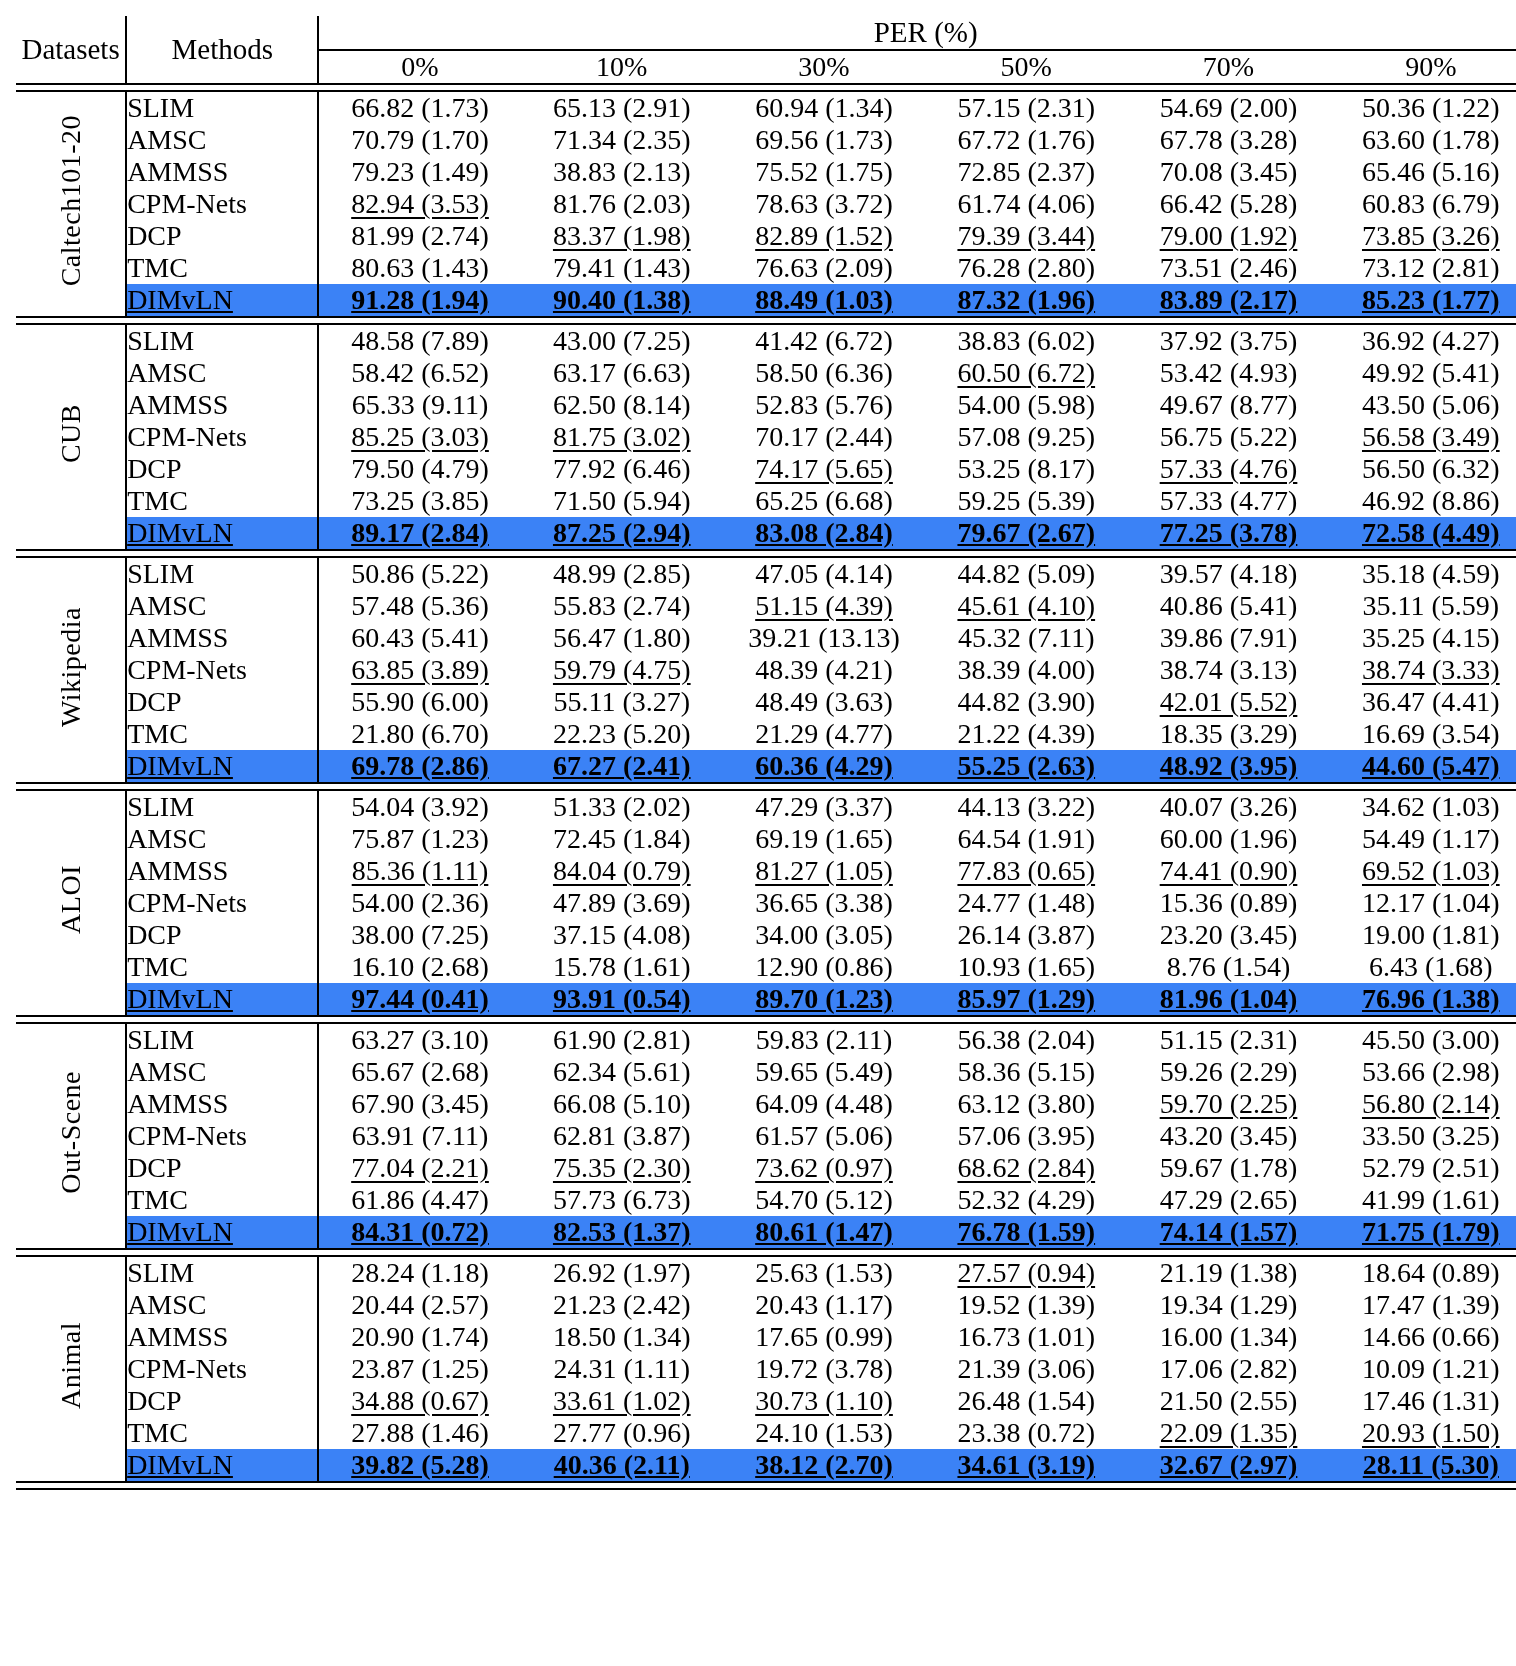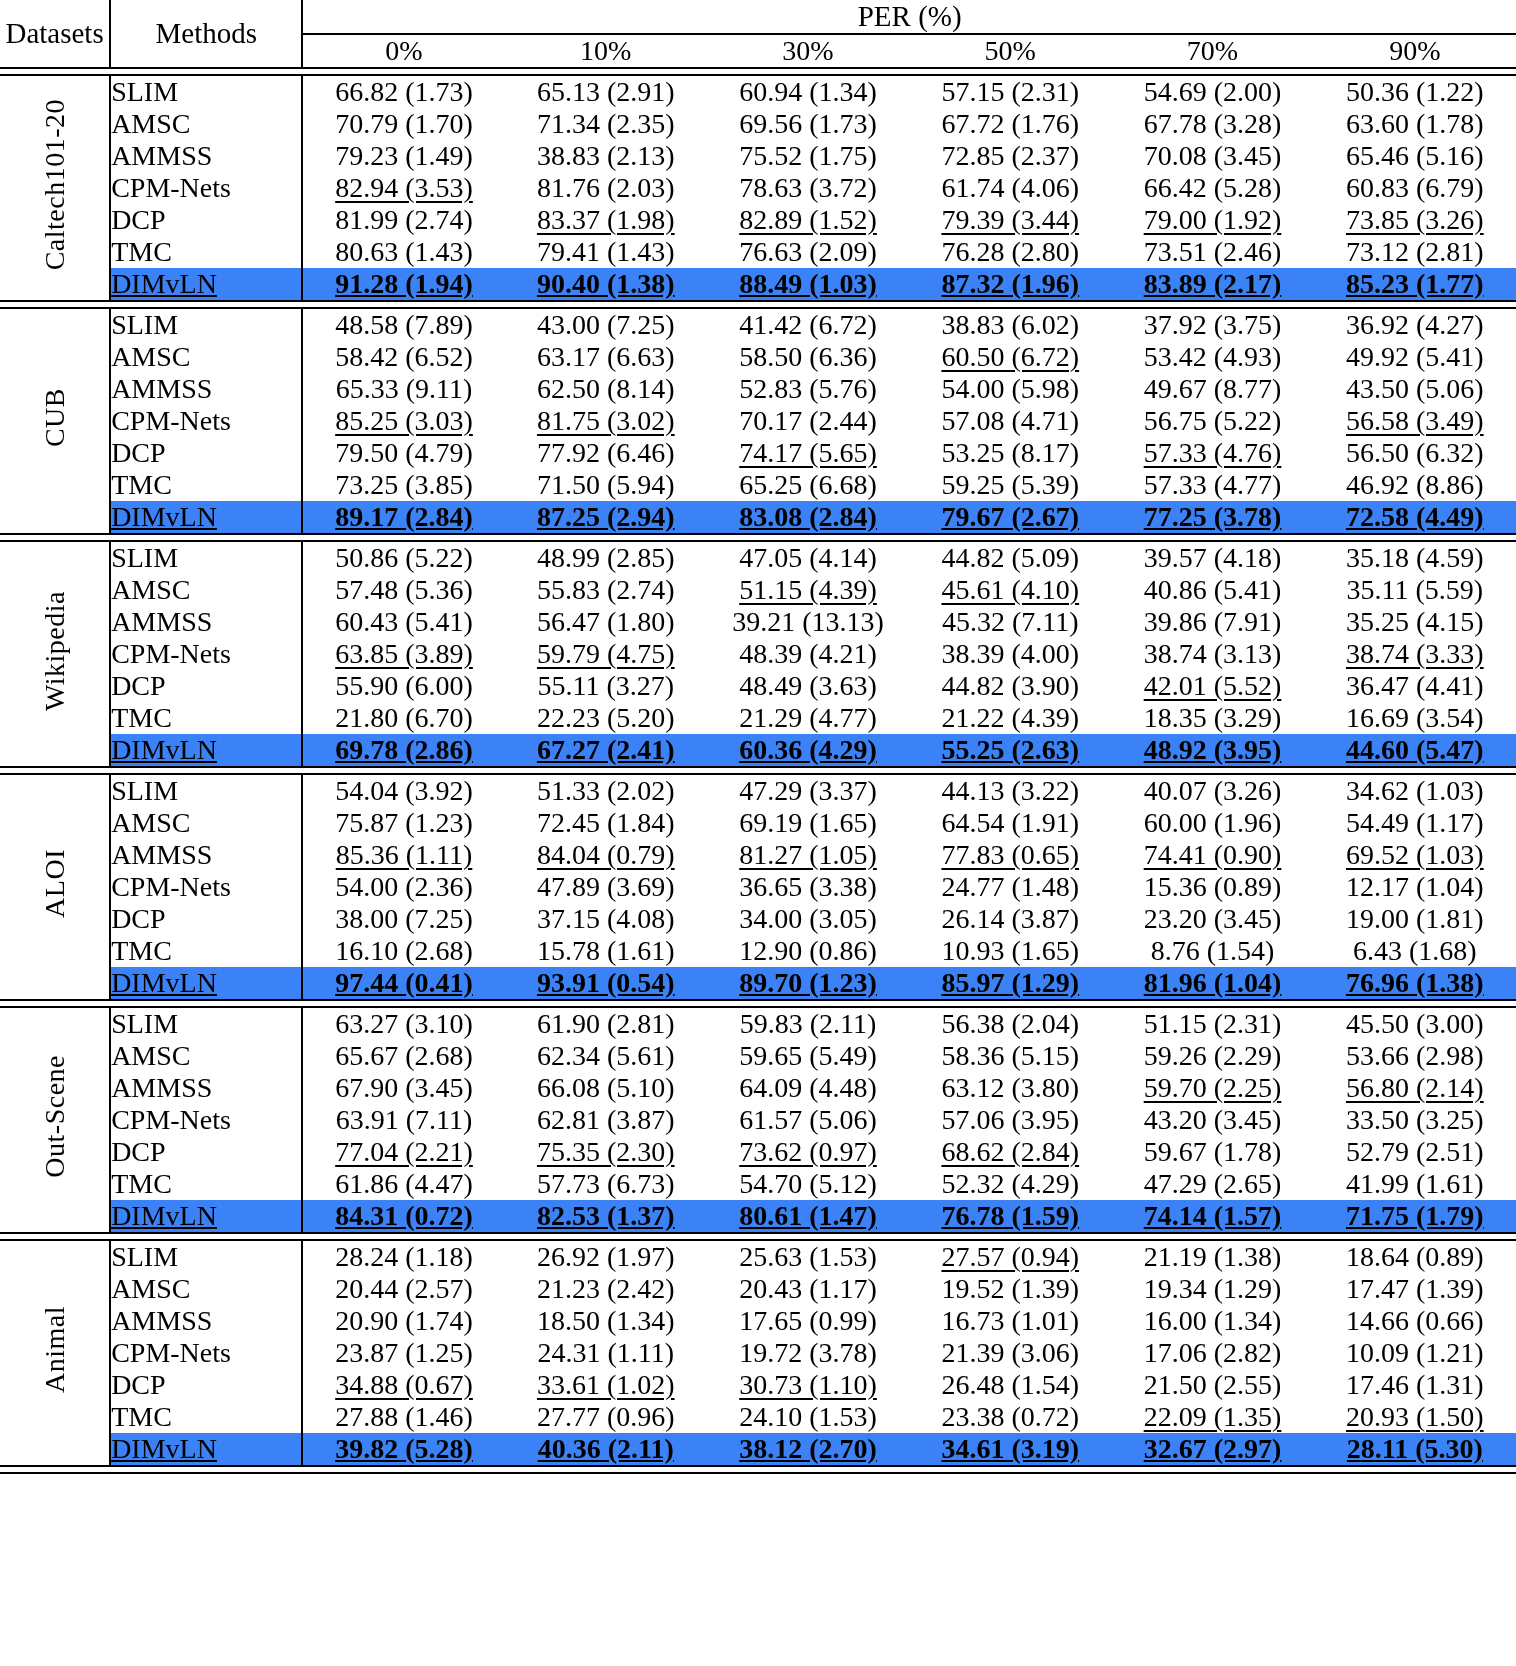--- a/index.html
+++ b/index.html
@@ -8,21 +8,21 @@
     background: #ffffff;
   }
   body {
     font-family: "Liberation Serif", "DejaVu Serif", serif;
     color: #000000;
     width: 1516px;
   }
   #table-root {
     width: 1420px;
     box-sizing: border-box;
-    padding: 0;
+    padding: 16px;
   }
   table.paper-table {
     border-collapse: collapse;
     width: 1516px;
     table-layout: fixed;
     font-size: 27px;
   }
   table.paper-table td,
   table.paper-table th {
     padding: 0;
@@ -231,21 +231,21 @@
           <td class="val">52.83 (5.76)</td>
           <td class="val">54.00 (5.98)</td>
           <td class="val">49.67 (8.77)</td>
           <td class="val">43.50 (5.06)</td>
         </tr>
         <tr>
           <td class="method sep-dataset">CPM-Nets</td>
           <td class="val sep-method"><span class="ul">85.25 (3.03)</span></td>
           <td class="val"><span class="ul">81.75 (3.02)</span></td>
           <td class="val">70.17 (2.44)</td>
-          <td class="val">57.08 (4.71)</td>
+          <td class="val">57.08 (9.25)</td>
           <td class="val">56.75 (5.22)</td>
           <td class="val"><span class="ul">56.58 (3.49)</span></td>
         </tr>
         <tr>
           <td class="method sep-dataset">DCP</td>
           <td class="val sep-method">79.50 (4.79)</td>
           <td class="val">77.92 (6.46)</td>
           <td class="val"><span class="ul">74.17 (5.65)</span></td>
           <td class="val">53.25 (8.17)</td>
           <td class="val"><span class="ul">57.33 (4.76)</span></td>

